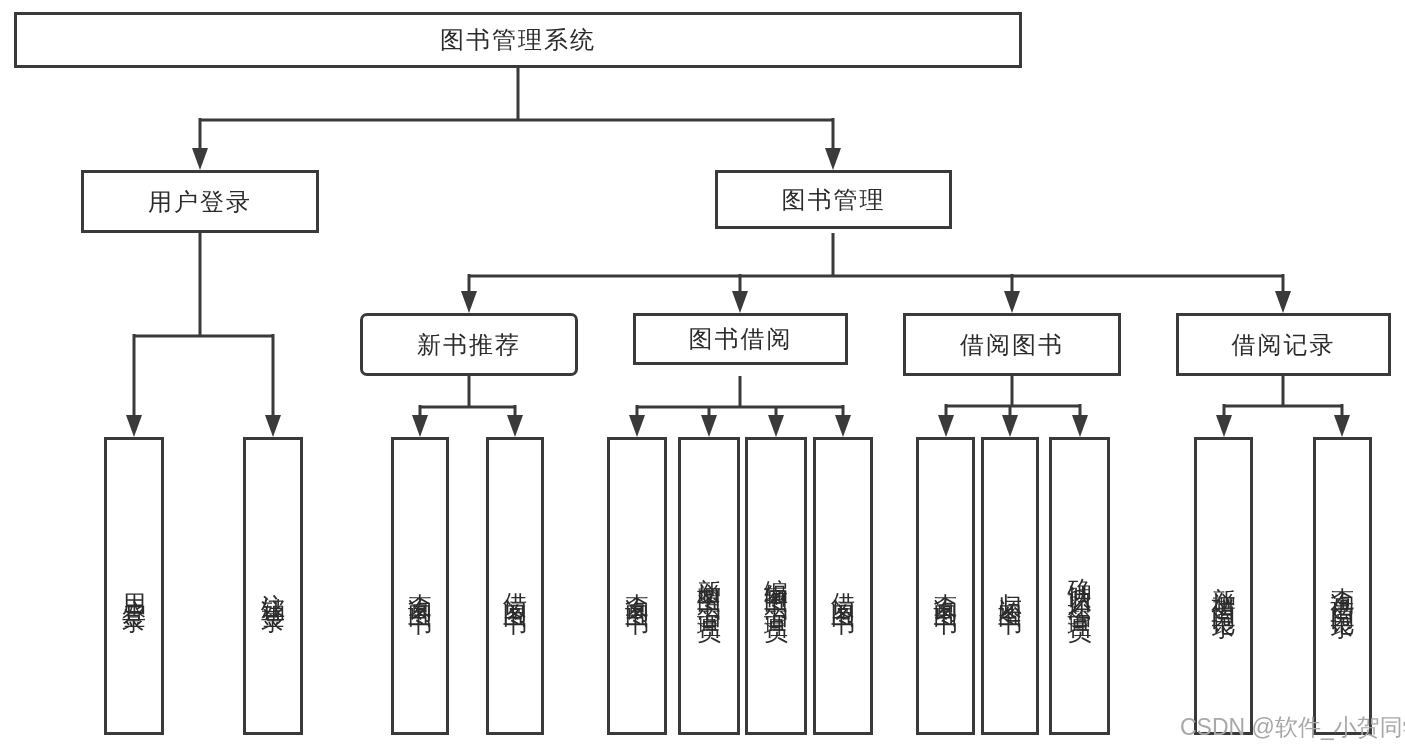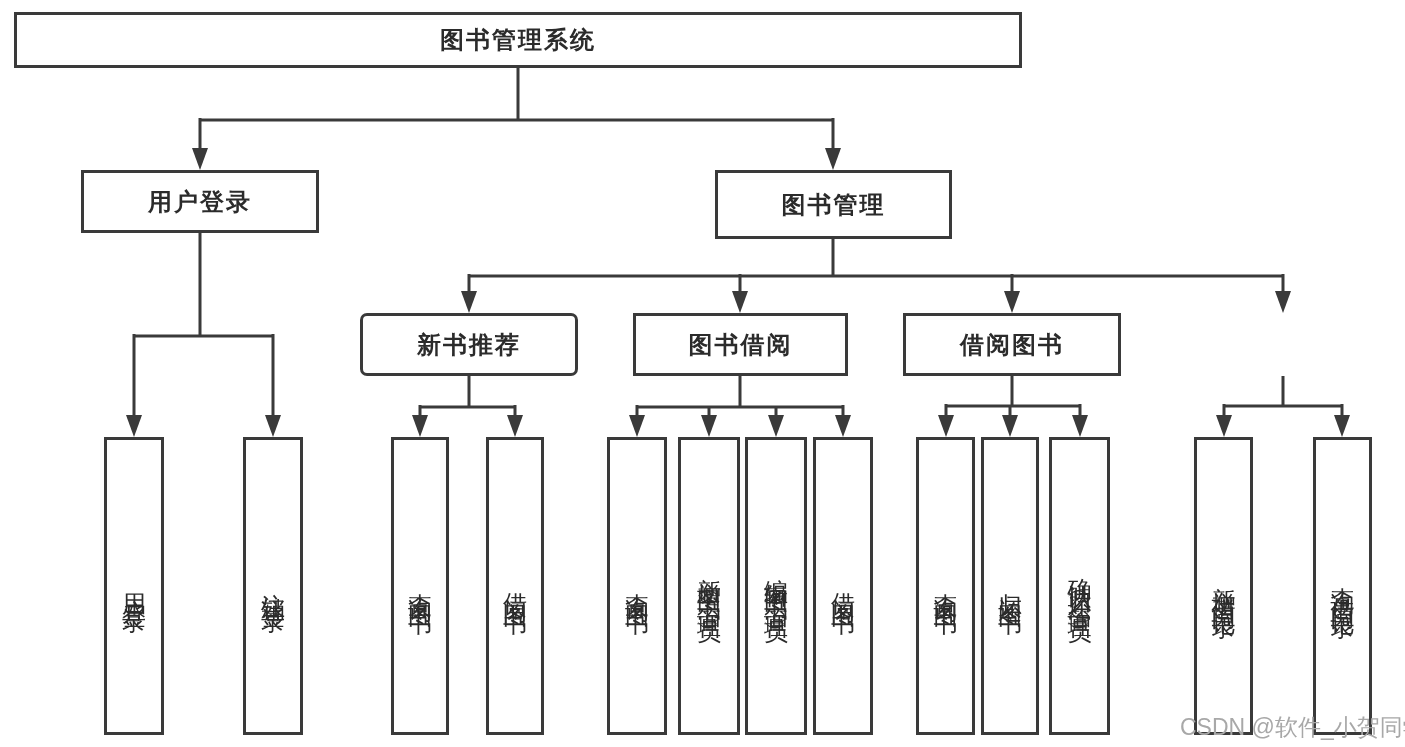--- a/index.html
+++ b/index.html
@@ -24,21 +24,20 @@
     box-sizing: border-box;
     display: flex;
     align-items: center;
     justify-content: center;
     color: #2b2b2b;
   }
   .hnode {
     font-size: 24px;
     letter-spacing: 2px;
     white-space: nowrap;
-    font-weight: bold;
   }
   .leaf {
     font-size: 24px;
     writing-mode: vertical-rl;
     text-orientation: mixed;
     letter-spacing: 6px;
     line-height: 1;
   }
   .watermark {
     position: absolute;
@@ -116,25 +115,26 @@
     </g>
     <g fill="#3a3a3a" stroke="none">
       <polygon points="1216,415 1232,415 1224,437"></polygon>
       <polygon points="1334,415 1350,415 1342,437"></polygon>
     </g>
   </svg>
 
   <div class="node hnode" style="left:14px; top:12px; width:1008px; height:56px;">图书管理系统</div>
 
   <div class="node hnode" style="left:81px; top:170px; width:238px; height:63px;">用户登录</div>
-  <div class="node hnode" style="left:715px; top:170px; width:237px; height:69px;">图书管理</div>
+  <div class="node hnode" style="left:715px; top:170px; width:237px; height:59px;">图书管理</div>
 
   <div class="node hnode" style="left:360px; top:313px; width:218px; height:63px;border-radius:7px;">新书推荐</div>
-  <div class="node hnode" style="left:633px; top:313px; width:215px; height:63px;">图书借阅</div>
+  <div class="node hnode" style="left:633px; top:313px; width:215px; height:52px;">图书借阅</div>
   <div class="node hnode" style="left:903px; top:313px; width:218px; height:63px;">借阅图书</div>
+  <div class="node hnode" style="left:1176px; top:313px; width:215px; height:63px;">借阅记录</div>
 
   <div class="node leaf" style="left:104px; top:437px; width:60px; height:298px;">用户登录</div>
   <div class="node leaf" style="left:243px; top:437px; width:60px; height:298px;">注销登录</div>
 
   <div class="node leaf" style="left:391px; top:437px; width:58px; height:298px;">查询图书</div>
   <div class="node leaf" style="left:486px; top:437px; width:58px; height:298px;">借阅图书</div>
 
   <div class="node leaf" style="left:607px; top:437px; width:60px; height:298px;">查询图书</div>
   <div class="node leaf" style="left:678px; top:437px; width:62px; height:298px;">新增图书（管理员）</div>
   <div class="node leaf" style="left:745px; top:437px; width:62px; height:298px;">编辑图书（管理员）</div>

